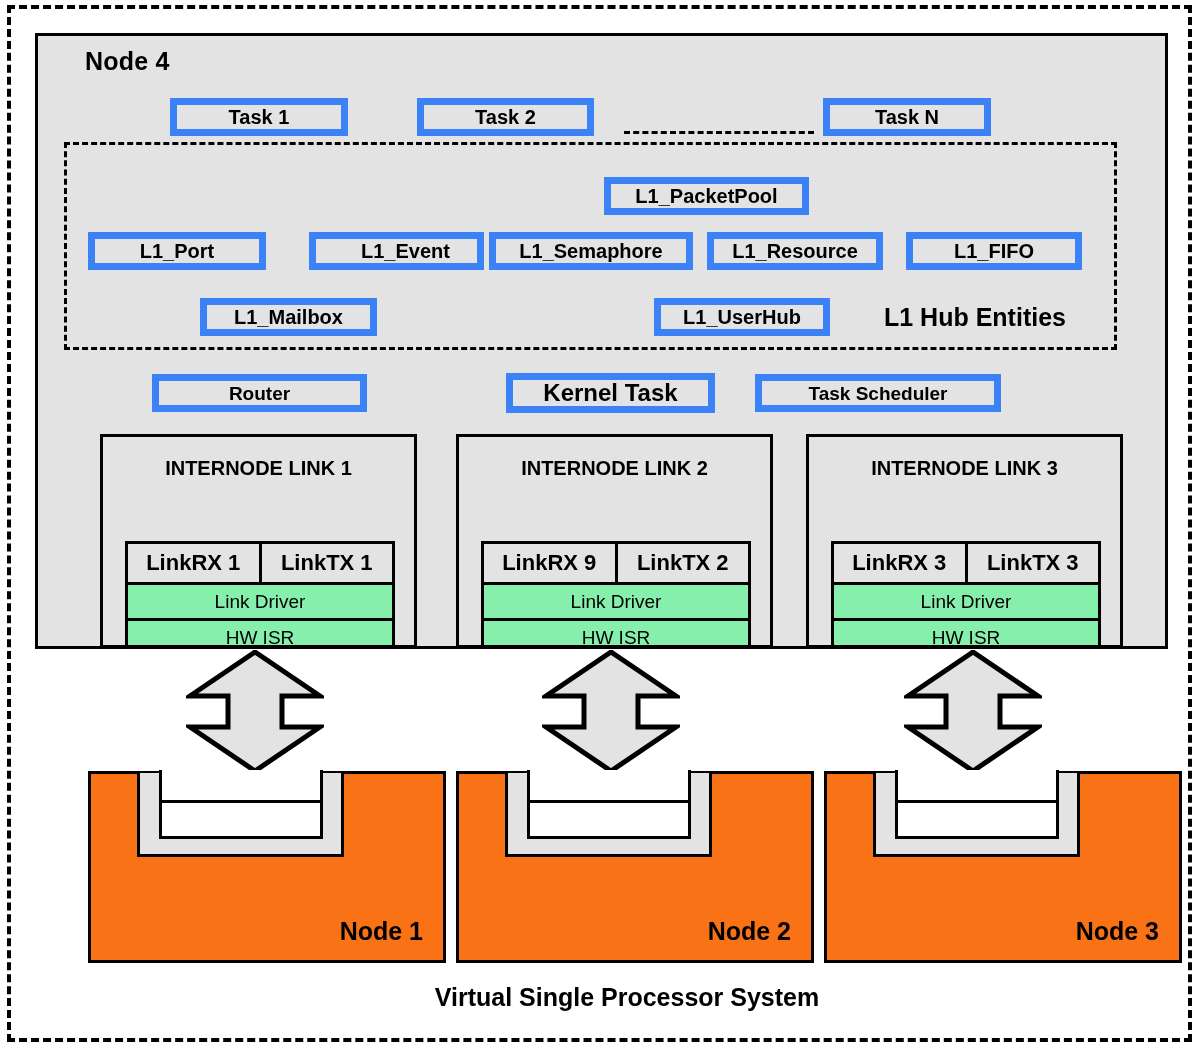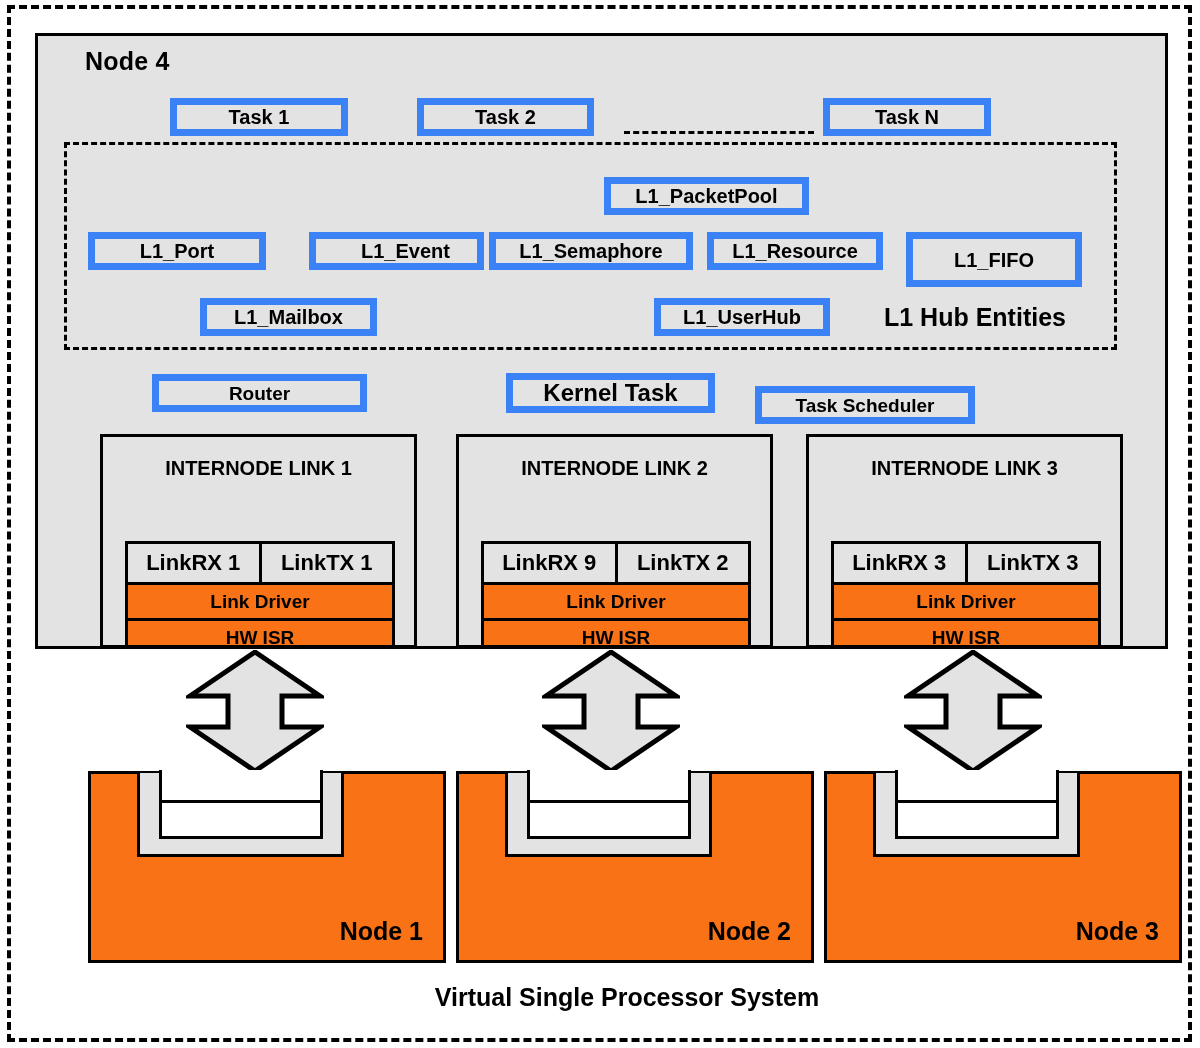--- a/index.html
+++ b/index.html
@@ -143,26 +143,26 @@
     display: flex;
     align-items: center;
     justify-content: center;
     font-size: 22px;
     font-weight: bold;
     color: #000000;
   }
   .rxtx-cell.left { border-right: 3px solid #000000; }
   .drv-row, .isr-row {
     height: 33px;
-    background: #f97316;
+    background: #86efac;
     display: flex;
     align-items: center;
     justify-content: center;
     font-size: 19px;
-    font-weight: bold;
+    font-weight: normal;
     color: #000000;
   }
   .drv-row { border-bottom: 3px solid #000000; }
 
   
   .arrow {
     position: absolute;
     top: 650px;
     width: 138px;
     height: 123px;
@@ -248,28 +248,28 @@
 
   <div class="hub-dashed"></div>
   <div class="hub-caption">L1 Hub Entities</div>
 
   <div class="box l1-box" style="left:604px; top:177px; width:205px; height:38px;">L1_PacketPool</div>
 
   <div class="box l1-box" style="left:88px; top:232px; width:178px; height:38px;">L1_Port</div>
   <div class="box l1-box" style="left:309px; top:232px; width:175px; height:38px;padding-left:18px;">L1_Event</div>
   <div class="box l1-box" style="left:489px; top:232px; width:204px; height:38px;">L1_Semaphore</div>
   <div class="box l1-box" style="left:707px; top:232px; width:176px; height:38px;">L1_Resource</div>
-  <div class="box l1-box" style="left:906px; top:232px; width:176px; height:55px;">L1_FIFO</div>
+  <div class="box l1-box" style="left:906px; top:232px; width:176px; height:38px;">L1_FIFO</div>
 
   <div class="box l1-box" style="left:200px; top:298px; width:177px; height:38px;">L1_Mailbox</div>
   <div class="box l1-box" style="left:654px; top:298px; width:176px; height:38px;">L1_UserHub</div>
 
   <div class="box svc-box" style="left:152px; top:374px; width:215px; height:38px;">Router</div>
   <div class="box svc-box big" style="left:506px; top:373px; width:209px; height:40px;">Kernel Task</div>
-  <div class="box svc-box" style="left:755px; top:386px; width:220px; height:38px;">Task Scheduler</div>
+  <div class="box svc-box" style="left:755px; top:374px; width:246px; height:38px;">Task Scheduler</div>
 
   <div class="link-block" style="left:100px;">
     <div class="link-title">INTERNODE LINK 1</div>
     <div class="link-stack">
       <div class="rx-tx-row">
         <div class="rxtx-cell left">LinkRX 1</div>
         <div class="rxtx-cell">LinkTX 1</div>
       </div>
       <div class="drv-row">Link Driver</div>
       <div class="isr-row">HW ISR</div>

